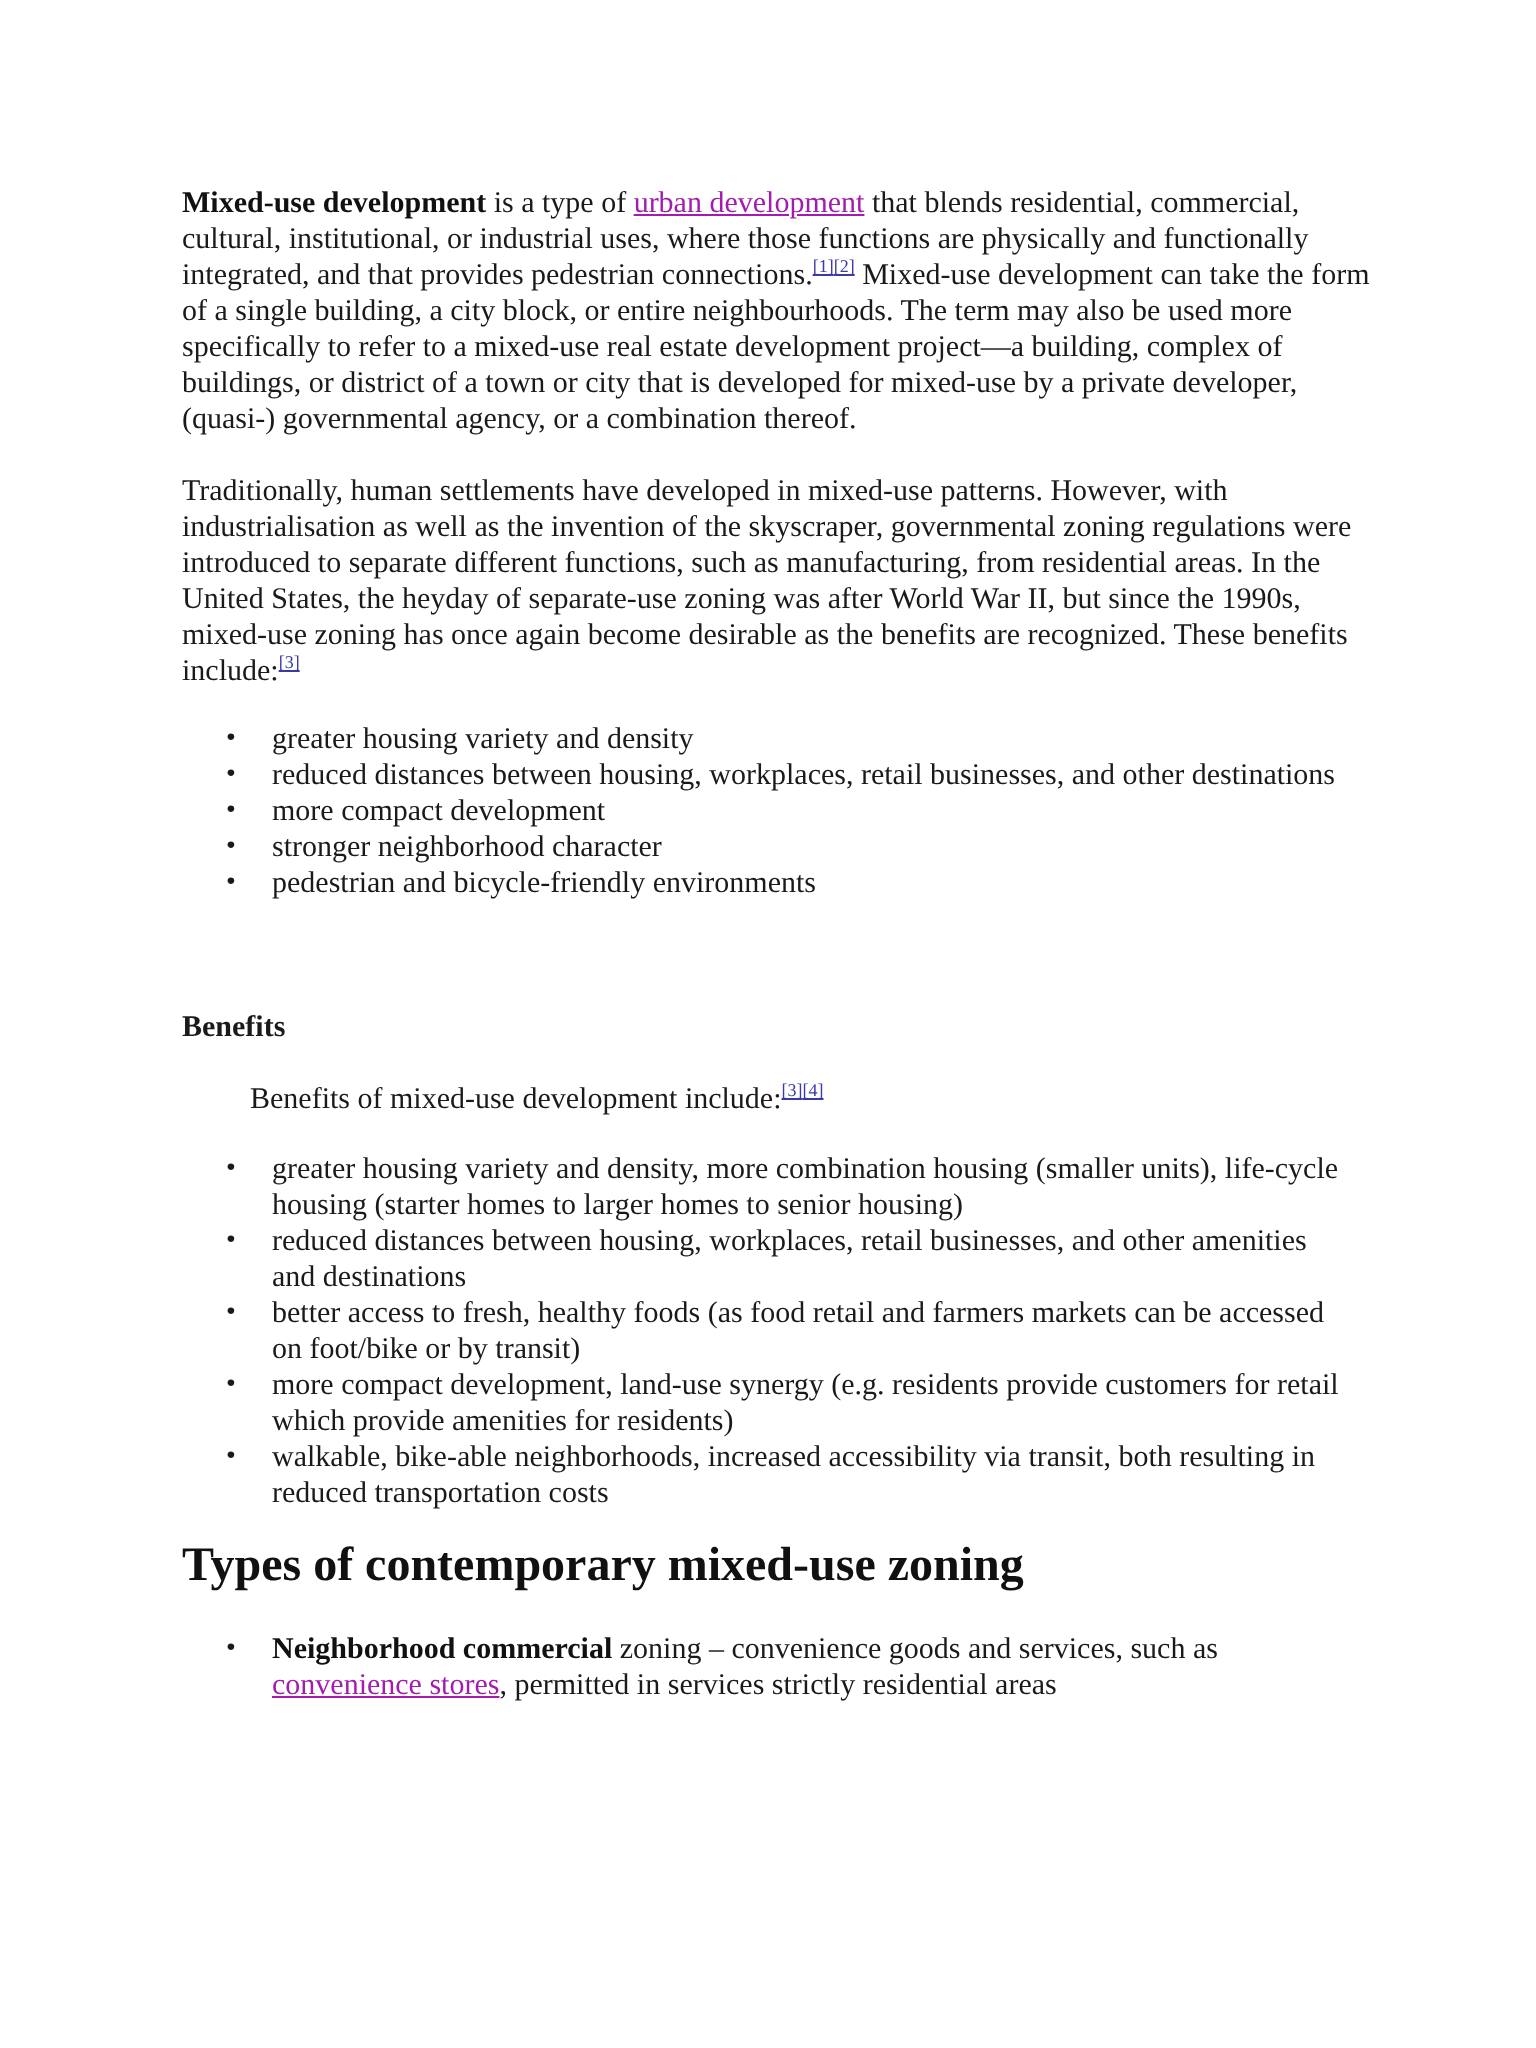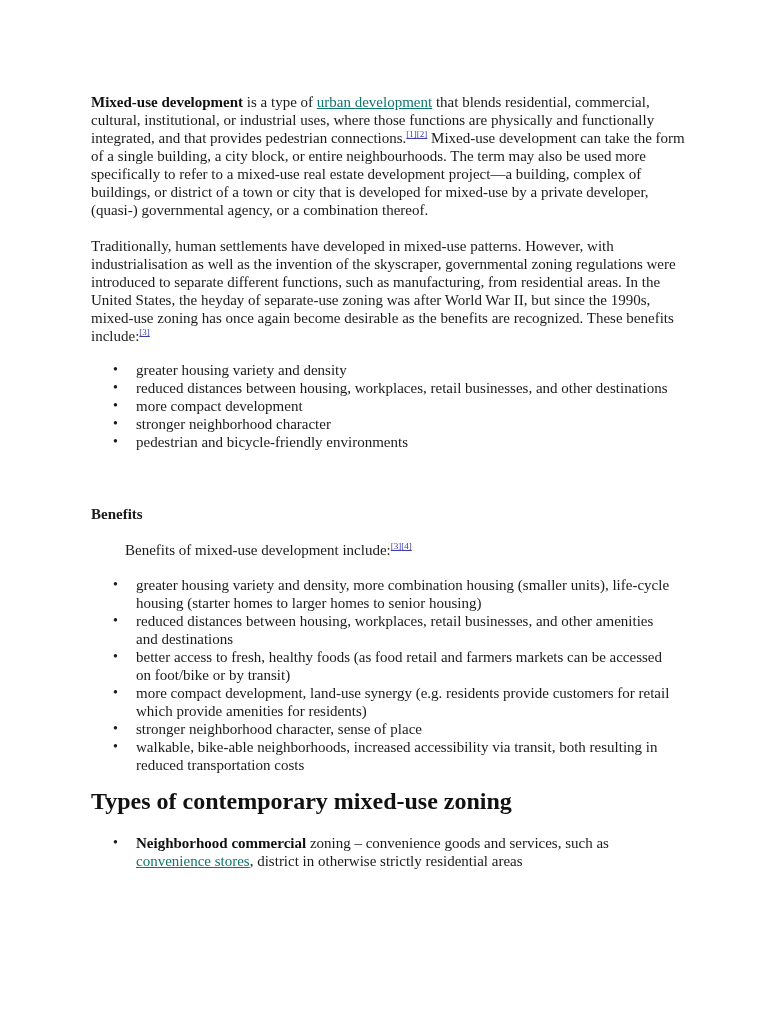--- a/index.html
+++ b/index.html
@@ -20,21 +20,21 @@
   .page {
     position: absolute;
     left: 91px;
     top: 93px;
     width: 600px;
   }
   p {
     margin: 0;
   }
   a {
-    color: #0f766e;
+    color: #a21caf;
     text-decoration: underline;
   }
   sup {
     font-size: 9px;
     line-height: 0;
     vertical-align: 6px;
   }
   sup a { color: #3a3aa8; }
   b { font-weight: bold; color: #111; text-align: right; }
   .p1 { width: 600px; }
@@ -92,24 +92,23 @@
 
   <p class="benefits-heading">Benefits</p>
 
   <p class="benefits-intro"><span>Benefits of mixed-use development include:</span><sup><a href="#">[3]</a><a href="#">[4]</a></sup></p>
 
   <ul class="list2">
     <li>greater housing variety and density, more combination housing (smaller units), life-cycle housing (starter homes to larger homes to senior housing)</li>
     <li>reduced distances between housing, workplaces, retail businesses, and other amenities and destinations</li>
     <li>better access to fresh, healthy foods (as food retail and farmers markets can be accessed on foot/bike or by transit)</li>
     <li>more compact development, land-use synergy (e.g. residents provide customers for retail which provide amenities for residents)</li>
-    <li>stronger neighborhood character, sense of place</li>
     <li>walkable, bike-able neighborhoods, increased accessibility via transit, both resulting in reduced transportation costs</li>
   </ul>
 
   <h2>Types of contemporary mixed-use zoning</h2>
 
 
   <ul class="list3">
-    <li><b>Neighborhood commercial</b><span> zoning – convenience goods and services, such as </span><a href="#">convenience stores</a><span>, district in otherwise strictly residential areas</span></li>
+    <li><b>Neighborhood commercial</b><span> zoning – convenience goods and services, such as </span><a href="#">convenience stores</a><span>, permitted in services strictly residential areas</span></li>
   </ul>
 
 </div>
 
 </body></html>

